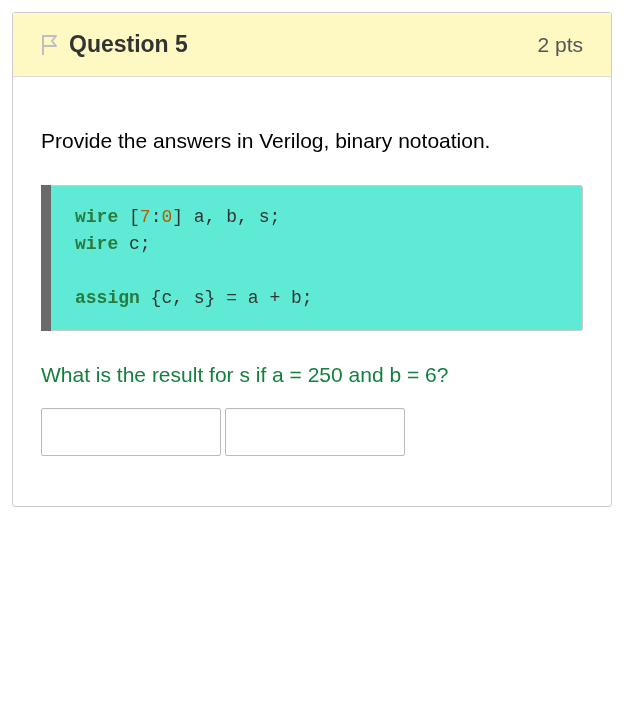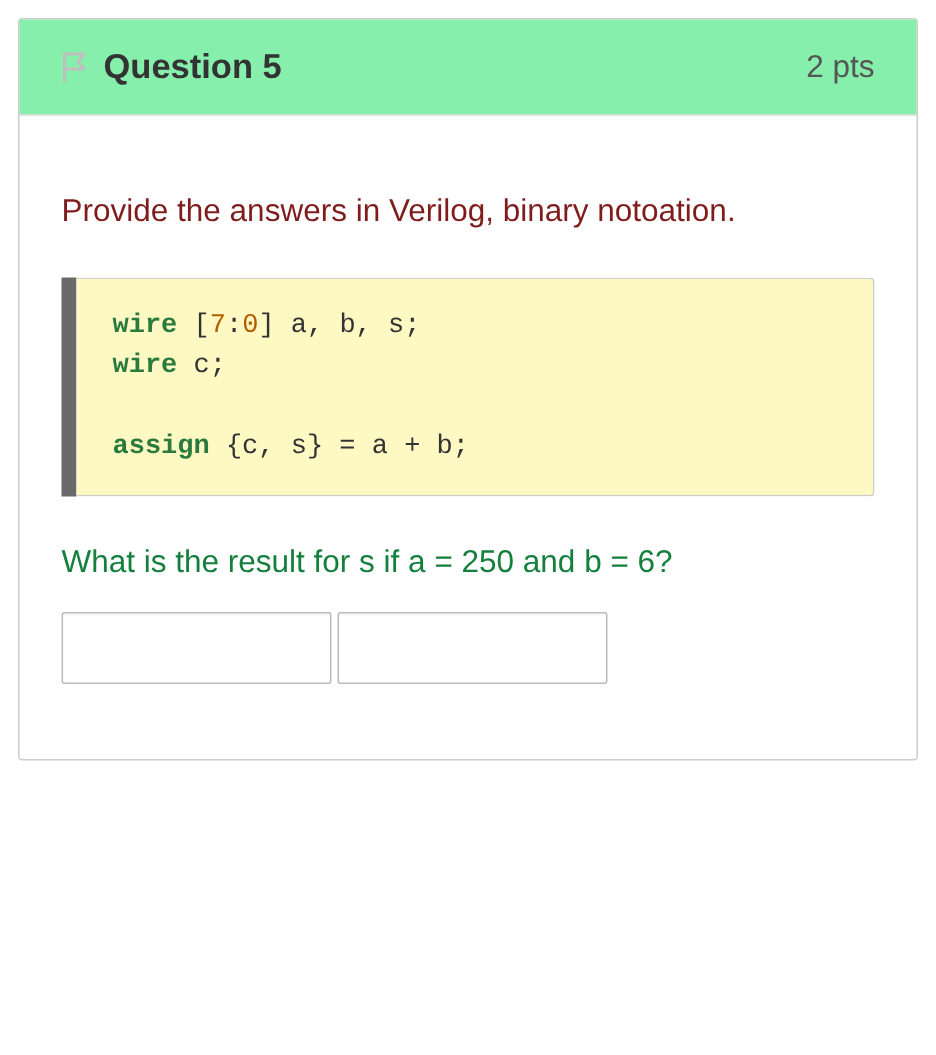--- a/index.html
+++ b/index.html
@@ -18,21 +18,21 @@
       border: 1px solid #ccc;
       border-radius: 3px;
       background: #fff;
     }
     .question-header {
       display: flex;
       justify-content: space-between;
       align-items: center;
       padding: 18px 28px;
       border-bottom: 1px solid #ddd;
-      background: #86efac;
+      background: #fef9c3;
     }
     .question-title-wrap {
       display: flex;
       align-items: center;
       gap: 10px;
     }
     .flag-icon {
       width: 18px;
       height: 22px;
       display: inline-block;
@@ -50,34 +50,34 @@
     .points {
       font-size: 21px;
       color: #555;
       font-weight: 400;
     }
     .question-body {
       padding: 28px 28px 10px 28px;
     }
     .instructions {
       font-size: 21px;
-      color: #7f1d1d;
+      color: #000000;
       line-height: 1.5;
       margin-top: 20px;
       margin-bottom: 28px;
     }
     .code-outer {
       border-left: 10px solid #6a6a6a;
       margin-bottom: 28px;
     }
     .code-inner {
       border: 1px solid #ccc;
       border-left: none;
       border-radius: 0 3px 3px 0;
-      background: #fef9c3;
+      background: #5eead4;
       padding: 18px 24px;
       font-family: "Courier New", Courier, monospace;
       font-size: 18px;
       line-height: 1.5;
       white-space: pre;
       color: #333;
     }
     .kw-type { color: #2a7a3f; font-weight: 700; }
     .kw-assign { color: #2a7a3f; font-weight: 700; }
     .num { color: #b45d00; }

